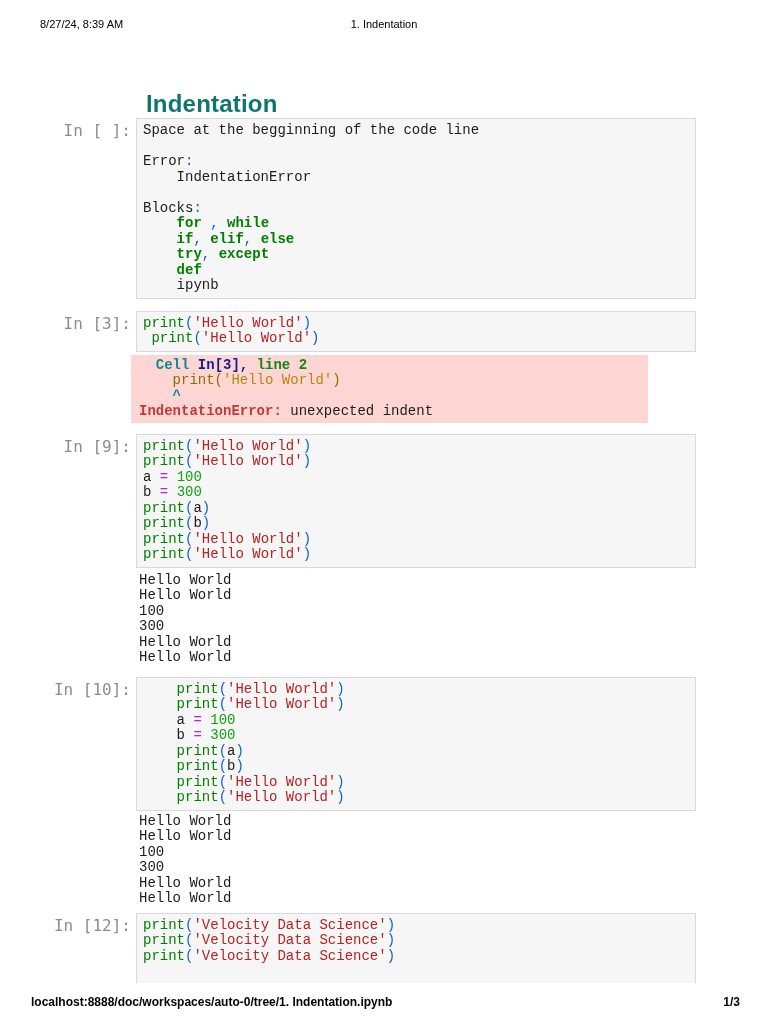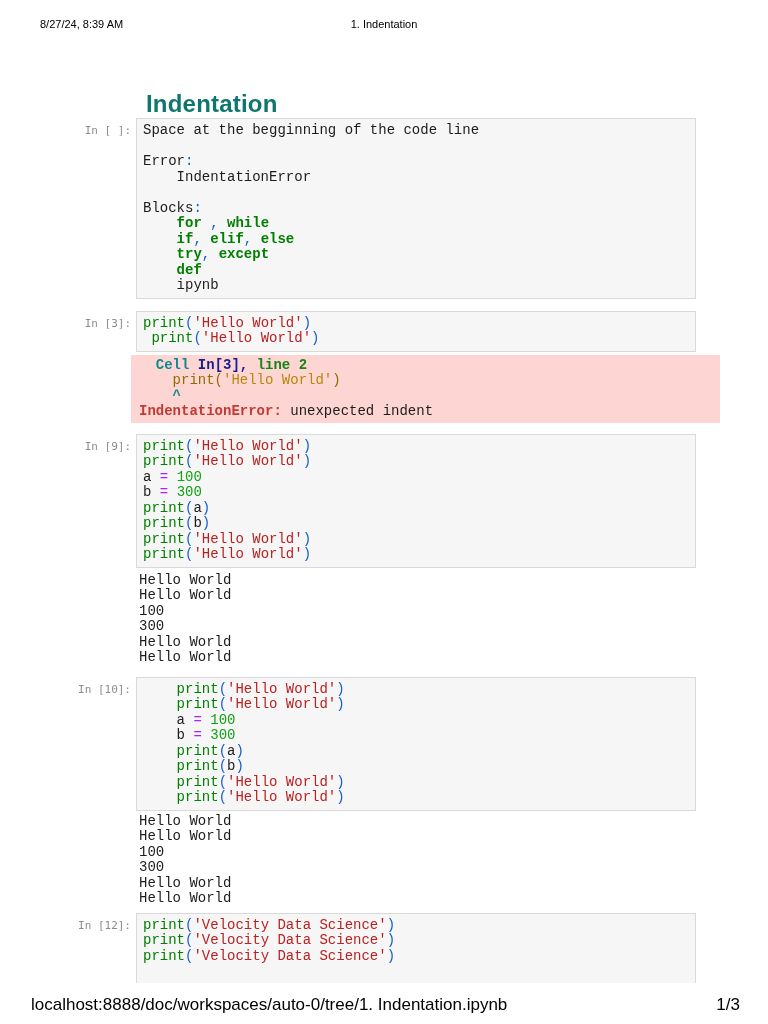--- a/index.html
+++ b/index.html
@@ -5,34 +5,34 @@
   html,body{margin:0;padding:0;background:#ffffff;}
   body{width:768px;height:1024px;position:relative;overflow:hidden;
        font-family:"Liberation Sans",sans-serif;color:#111;}
 
   
   .pg-header{position:absolute;top:18px;left:31px;right:31px;height:14px;
              font-size:11px;color:#000;}
   .pg-header .dt{position:absolute;left:0;top:0;padding-left:9px;}
   .pg-header .doc{position:absolute;left:50%;transform:translateX(-50%);top:0;}
   .pg-footer{position:absolute;top:995px;left:31px;right:28px;
-             font-size:17px;color:#000;display:flex;justify-content:space-between;}
+             font-size:12px;color:#000;display:flex;justify-content:space-between;font-weight:bold;}
 
   
   .nb-title{position:absolute;left:146px;top:74px;font-size:24px;
             font-weight:600;color:#0f766e;letter-spacing:.2px;}
   .nb-main{position:absolute;top:118px;left:0;width:768px;}
 
   .nb-row{display:flex;align-items:flex-start;}
   .prompt{flex:0 0 136px;width:136px;box-sizing:border-box;text-align:right;
           padding:5px 5px 0 0;font-family:"DejaVu Sans Mono",monospace;
-          font-size:11px;line-height:15.5px;color:#8d8d8d;white-space:pre;}
+          font-size:16px;line-height:15.5px;color:#8d8d8d;white-space:pre;}
   .codebox{width:560px;box-sizing:border-box;background:#f6f6f6;
            border:1px solid #d9d9d9;padding:4px 6px;}
-  .errbox{margin-left:131px;width:589px;box-sizing:border-box;
+  .errbox{margin-left:131px;width:517px;box-sizing:border-box;
           background:#fdd6d4;padding:3px 8px;}
   .outbox{margin-left:139px;width:600px;padding:0;}
 
   .code-line{font-family:Liberation Mono, monospace;font-size:14px;
              line-height:15.5px;min-height:15.5px;white-space:pre;color:#1c1c1c;}
 
   .clip{height:70px;overflow:hidden;border-bottom:none;}
 
   
   .m12{margin-top:12px}.m3{margin-top:3px}.m11{margin-top:11px}

